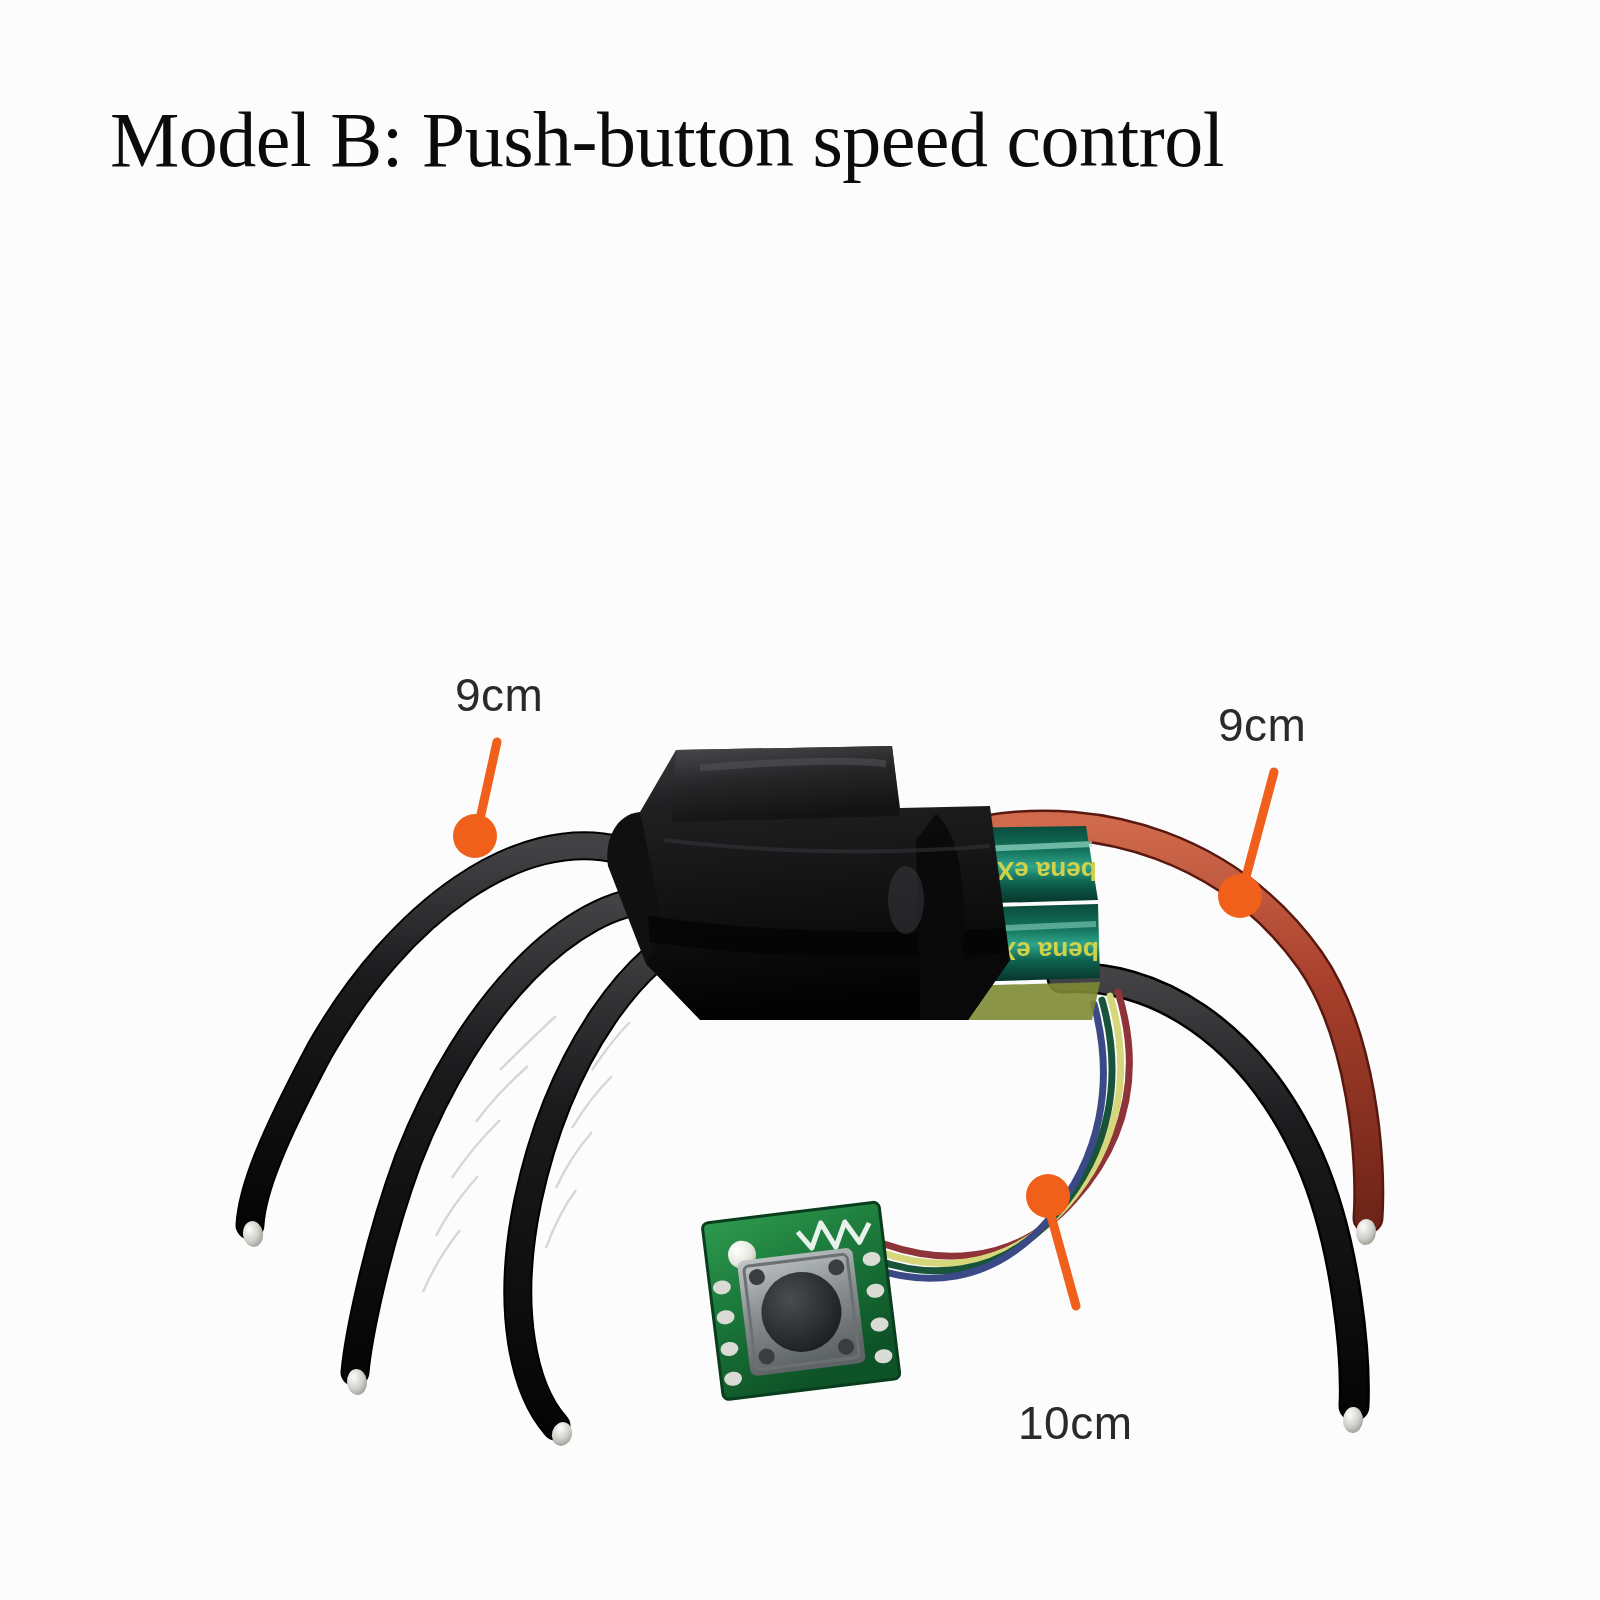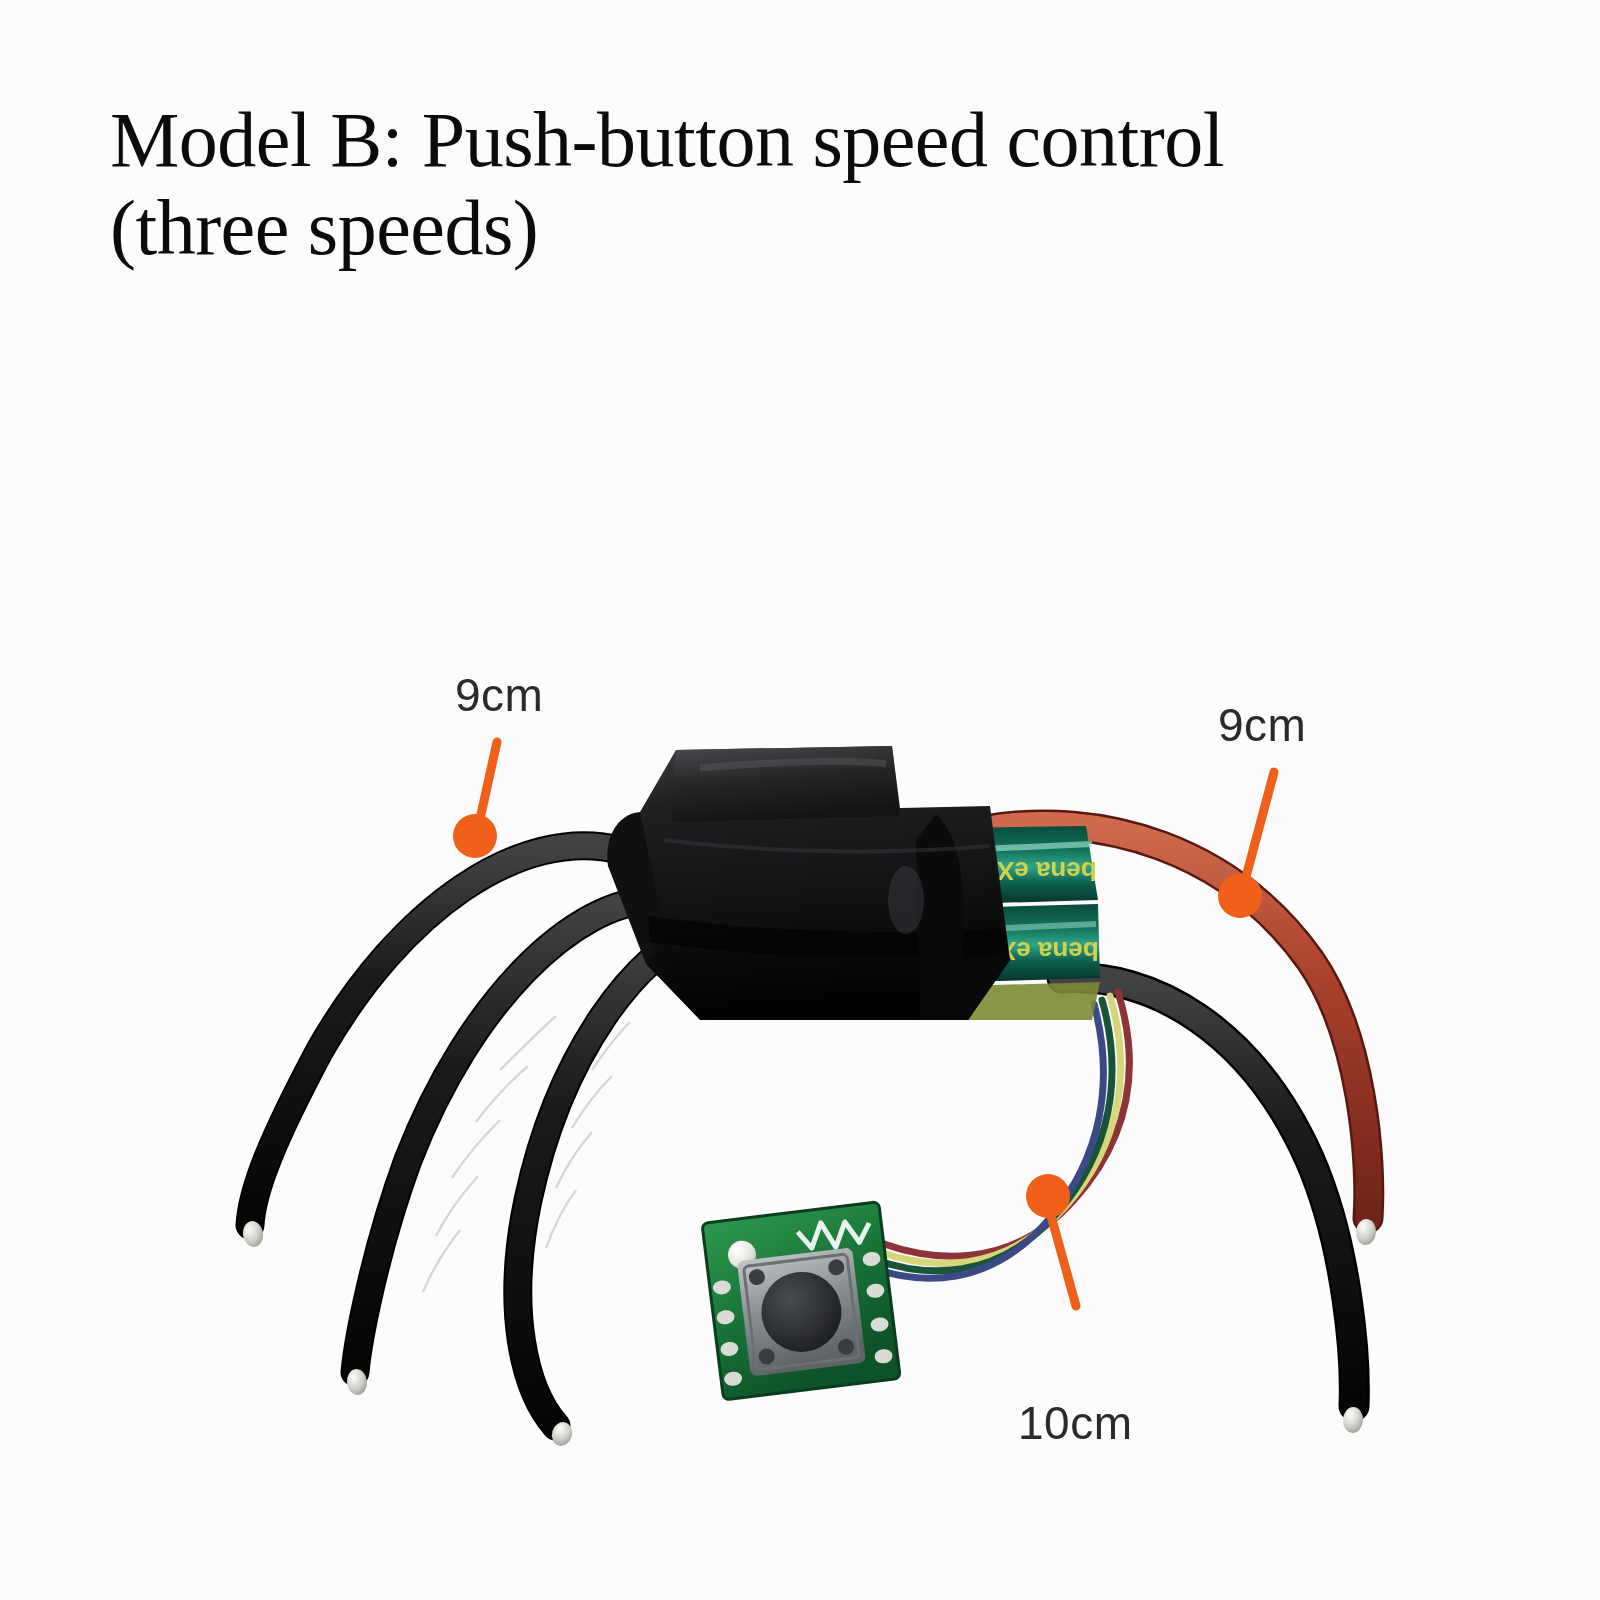--- a/index.html
+++ b/index.html
@@ -63,21 +63,20 @@
   #label-right { left: 1218px; top: 698px; }
   #label-btn   { left: 1018px; top: 1396px; }
 </style>
 </head>
 <body>
 
 <div id="page">
 
   <div id="title-block">
     <div class="title-line">Model B: Push-button speed control</div>
-    <div class="title-line">(three speeds)</div>
   </div>
 
   <div id="photo-stage">
     <svg id="photo-svg" viewBox="0 0 1600 900" xmlns="http://www.w3.org/2000/svg">
       <defs>
 
         <linearGradient id="gWireBlack" x1="0" y1="0" x2="0" y2="1">
           <stop offset="0%" stop-color="#434345"></stop>
           <stop offset="35%" stop-color="#1b1b1d"></stop>
           <stop offset="100%" stop-color="#050505"></stop>

